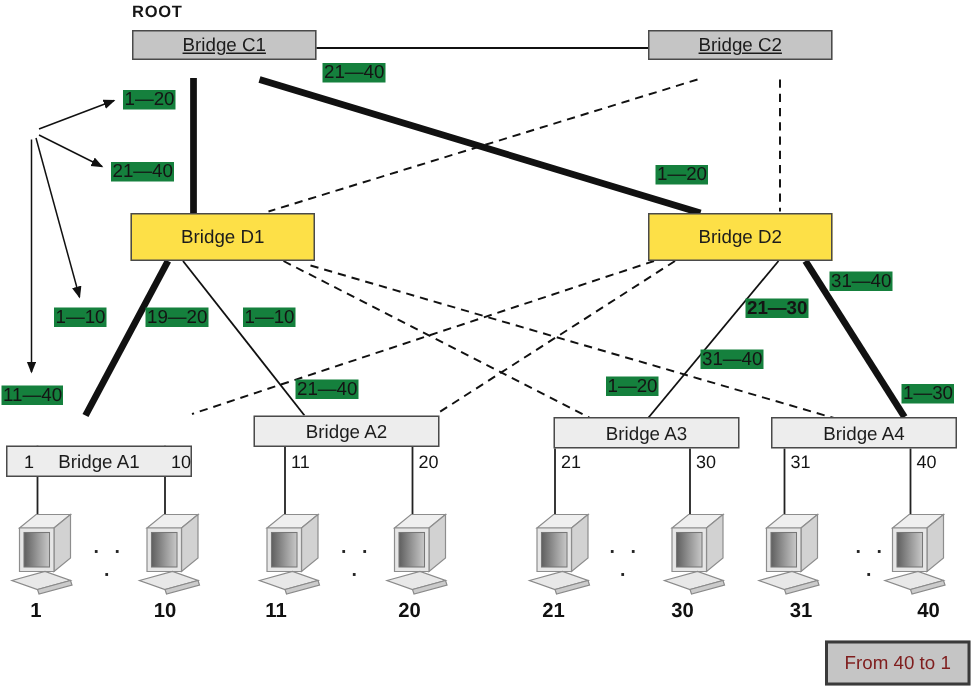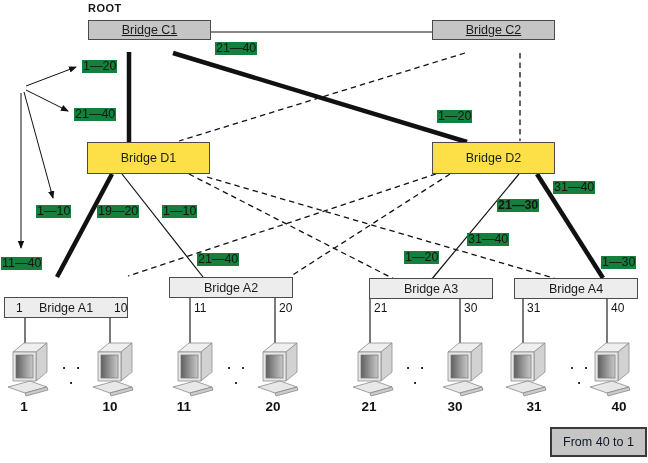--- a/index.html
+++ b/index.html
@@ -32,21 +32,21 @@
     position:absolute;width:30px;text-align:center;top:399px;
     font-size:13.5px;font-weight:bold;color:#111;
   }
   .dots{
     position:absolute;top:360px;width:32px;text-align:center;
     font-size:13px;font-weight:bold;letter-spacing:3px;color:#222;
   }
   .frombox{
     position:absolute;left:550px;top:427px;width:97px;height:30px;box-sizing:border-box;
     background:#c5c5c5;border:2px solid #3a3a3a;display:flex;align-items:center;
-    justify-content:center;font-size:12.5px;color:#0f172a;
+    justify-content:center;font-size:12.5px;color:#7f1d1d;
   }
 </style>
 </head>
 <body>
 
 <div id="stage">
 
   <svg id="wires" viewBox="0 0 648 463">
     <defs>
       <marker id="ah" markerWidth="9" markerHeight="8" refX="7" refY="3.2" orient="auto" markerUnits="userSpaceOnUse">

